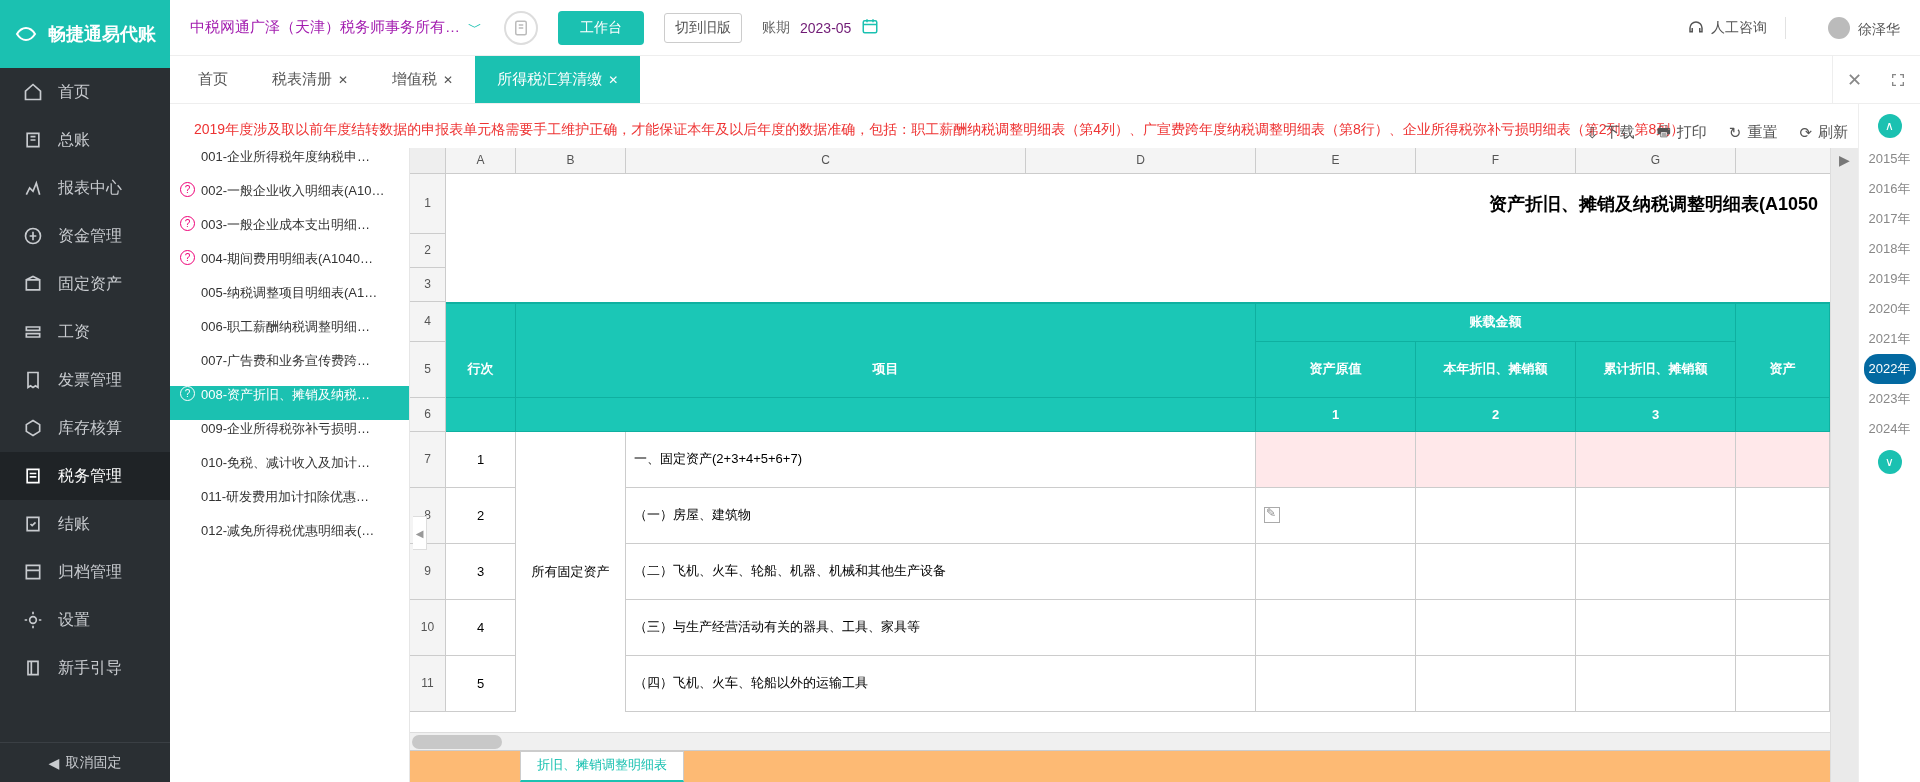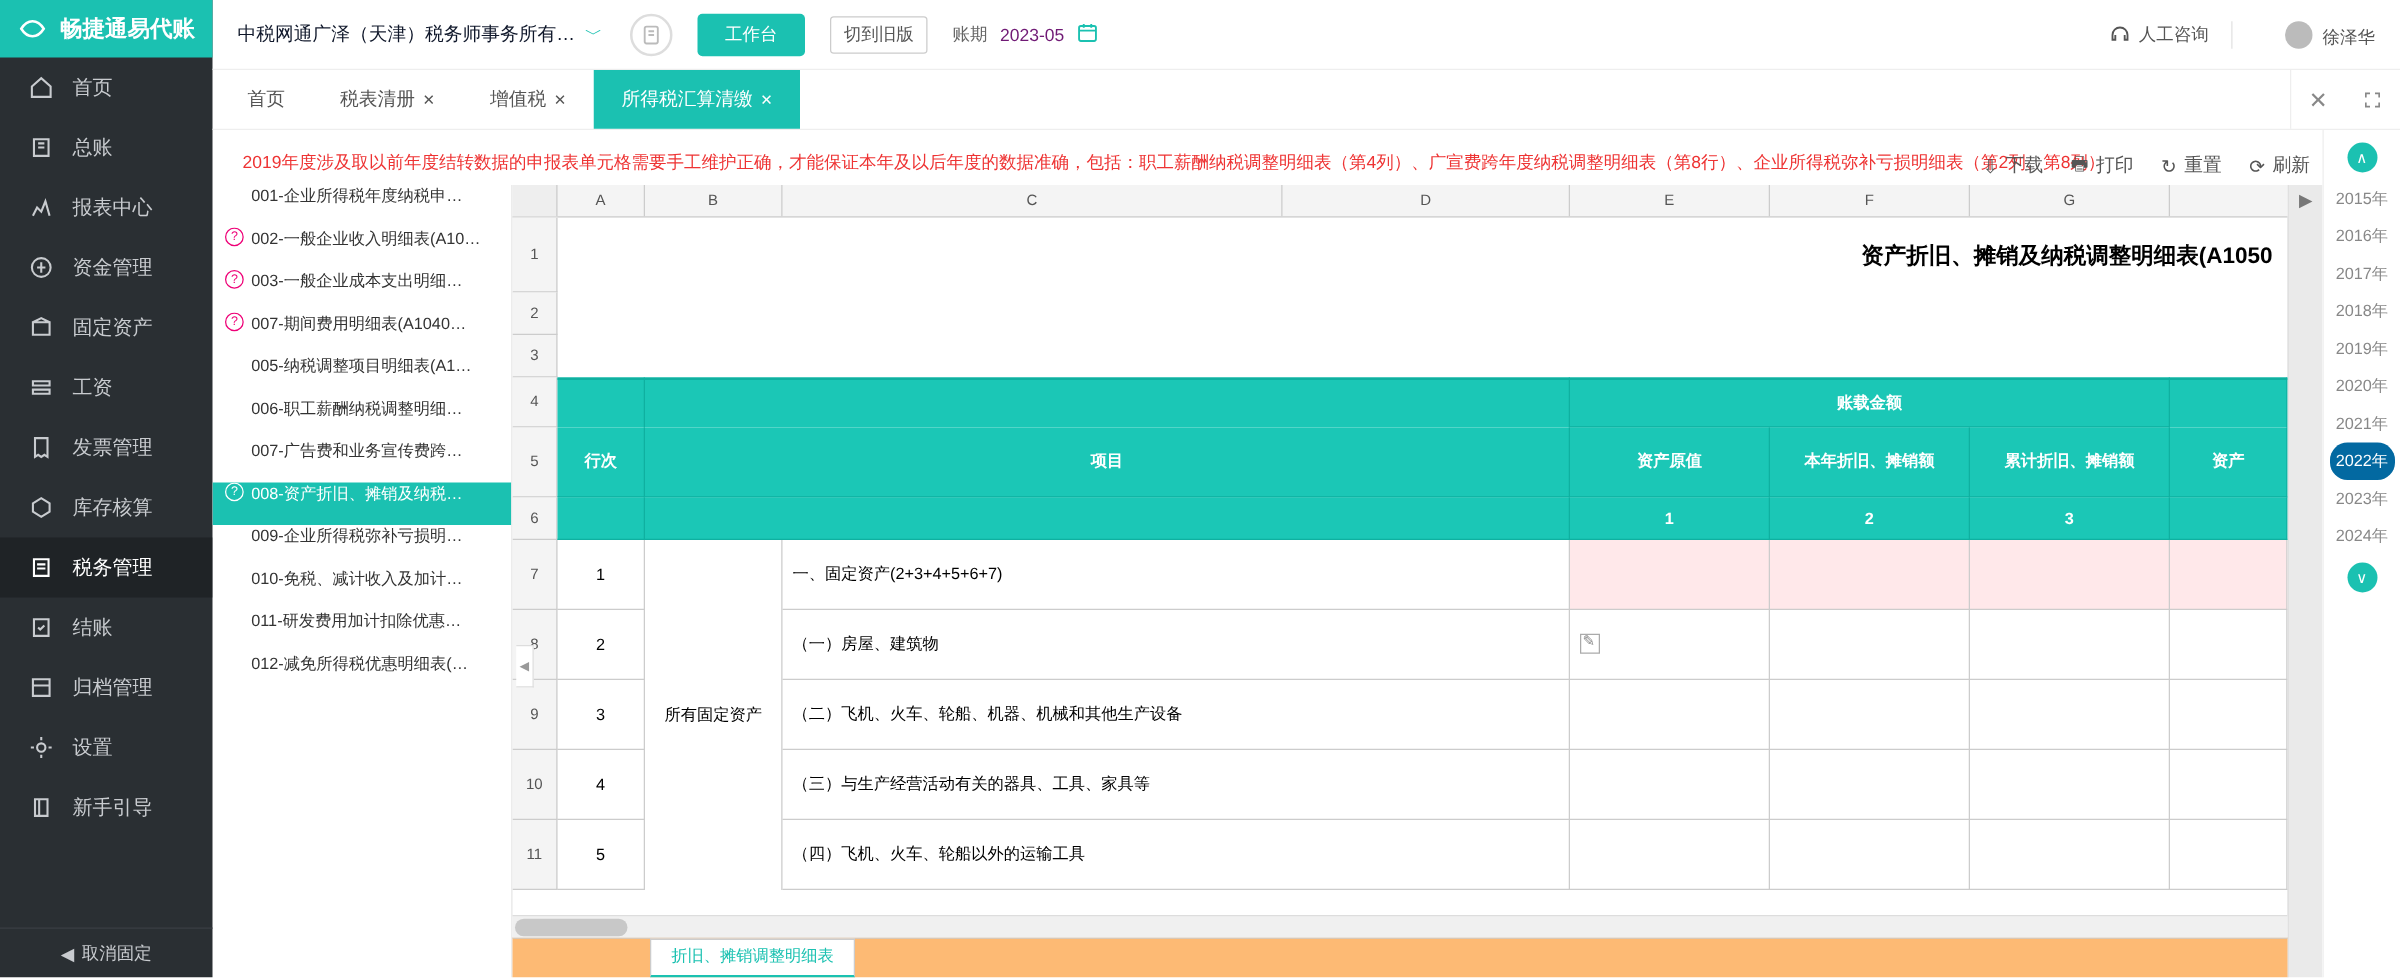--- a/index.html
+++ b/index.html
@@ -2,34 +2,34 @@
 <html><head>
 <meta charset="utf-8">
 <style>
 * { margin: 0; padding: 0; box-sizing: border-box; font-family: "Microsoft YaHei", Arial, sans-serif; }
 body { background: #fff; width: 1920px; height: 782px; overflow: hidden; font-size: 14px; }
 
 .app { display: flex; height: 100%; }
 
 
 .sidenav { width: 170px; background: #2a2f33; color: #c8cbcf; display: flex; flex-direction: column; }
-.brand { height: 46px; background: #1bc1b1; display: flex; align-items: center; padding-left: 14px; color: #fff; font-weight: 600; font-size: 18px; }
+.brand { height: 68px; background: #1bc1b1; display: flex; align-items: center; padding-left: 14px; color: #fff; font-weight: 600; font-size: 18px; }
 .brand svg { margin-right: 10px; }
 .nav-items { flex: 1; overflow: auto; }
 .nav-item { display: flex; align-items: center; height: 48px; padding-left: 22px; cursor: pointer; font-size: 16px; }
 .nav-item.active { color: #fff; background: #1f2326; }
 .nav-item .ico { width: 22px; height: 22px; margin-right: 14px; display: inline-flex; align-items: center; justify-content: center; }
 .nav-footer { height: 40px; display: flex; align-items: center; justify-content: center; color: #c8cbcf; cursor: pointer; font-size: 14px; border-top: 1px solid #3a3f44; }
 .nav-footer .arrow { margin-right: 6px; }
 
 
 .main { flex: 1; display: flex; flex-direction: column; min-width: 0; }
 
 .topbar { height: 56px; display: flex; align-items: center; padding: 0 20px; border-bottom: 1px solid #eee; }
-.company { color: #0f172a; font-size: 15px; max-width: 280px; white-space: nowrap; overflow: hidden; text-overflow: ellipsis; }
+.company { color: #a21caf; font-size: 15px; max-width: 280px; white-space: nowrap; overflow: hidden; text-overflow: ellipsis; }
 .topbar .chev { color: #1bc1b1; margin: 0 8px; cursor: pointer; }
 .circle-btn { width: 34px; height: 34px; border: 2px solid #ddd; border-radius: 50%; display: inline-flex; align-items: center; justify-content: center; color: #bbb; margin-left: 14px; cursor: pointer; }
 .pill-btn { height: 34px; padding: 0 22px; border-radius: 4px; background: #1bc1b1; color: #fff; display: inline-flex; align-items: center; margin-left: 20px; cursor: pointer; border: none; font-size: 14px; }
 .outline-btn { height: 30px; padding: 0 10px; border: 1px solid #ccc; border-radius: 3px; color: #555; background: #fff; margin-left: 20px; cursor: pointer; font-size: 14px; }
 .period-lbl { margin-left: 20px; color: #666; }
 .period-val { margin-left: 10px; color: #701a75; }
 .cal-ico { color: #1bc1b1; margin-left: 10px; cursor: pointer; }
 .topbar .spacer { flex: 1; }
 .top-right { display: flex; align-items: center; color: #555; }
 .top-right .group { display: flex; align-items: flex-end; margin-left: 24px; cursor: pointer; }
@@ -320,21 +320,21 @@
               <div class="form-item">
                 <span class="q">?</span>
                 <span>002-一般企业收入明细表(A10…</span>
               </div>
               <div class="form-item">
                 <span class="q">?</span>
                 <span>003-一般企业成本支出明细…</span>
               </div>
               <div class="form-item">
                 <span class="q">?</span>
-                <span>007-期间费用明细表(A1040…</span>
+                <span>004-期间费用明细表(A1040…</span>
               </div>
               <div class="form-item blank-q">
                 <span class="q">?</span>
                 <span>005-纳税调整项目明细表(A1…</span>
               </div>
               <div class="form-item blank-q">
                 <span class="q">?</span>
                 <span>006-职工薪酬纳税调整明细…</span>
               </div>
               <div class="form-item blank-q">

